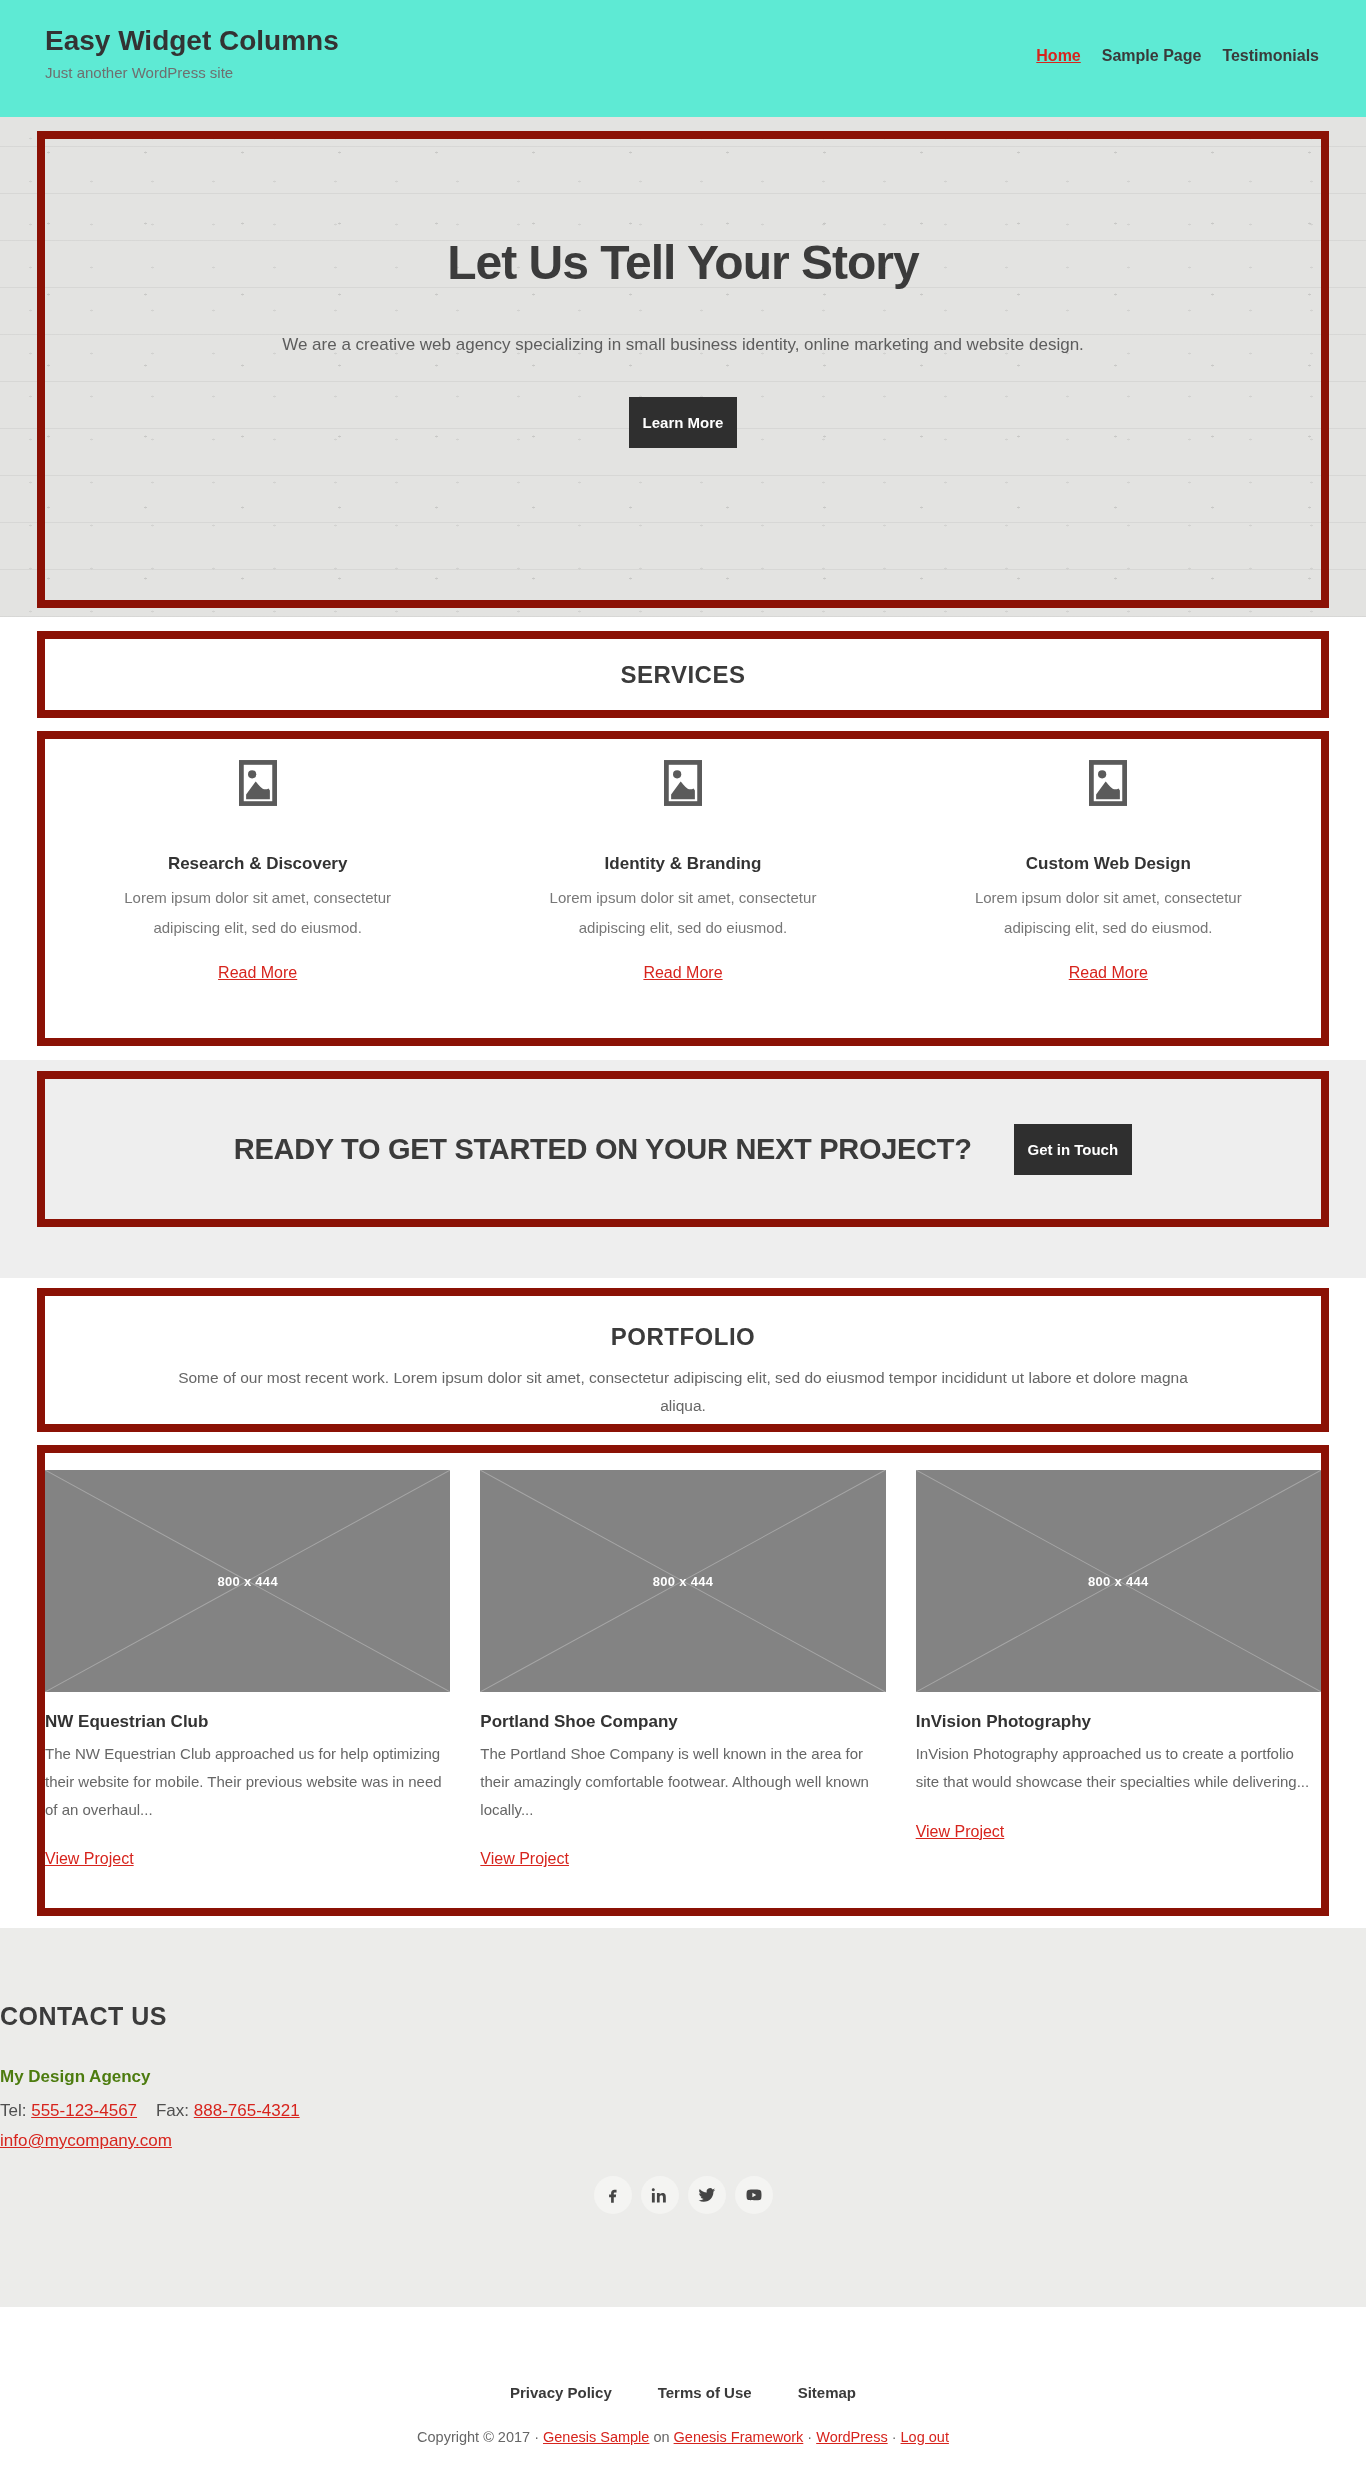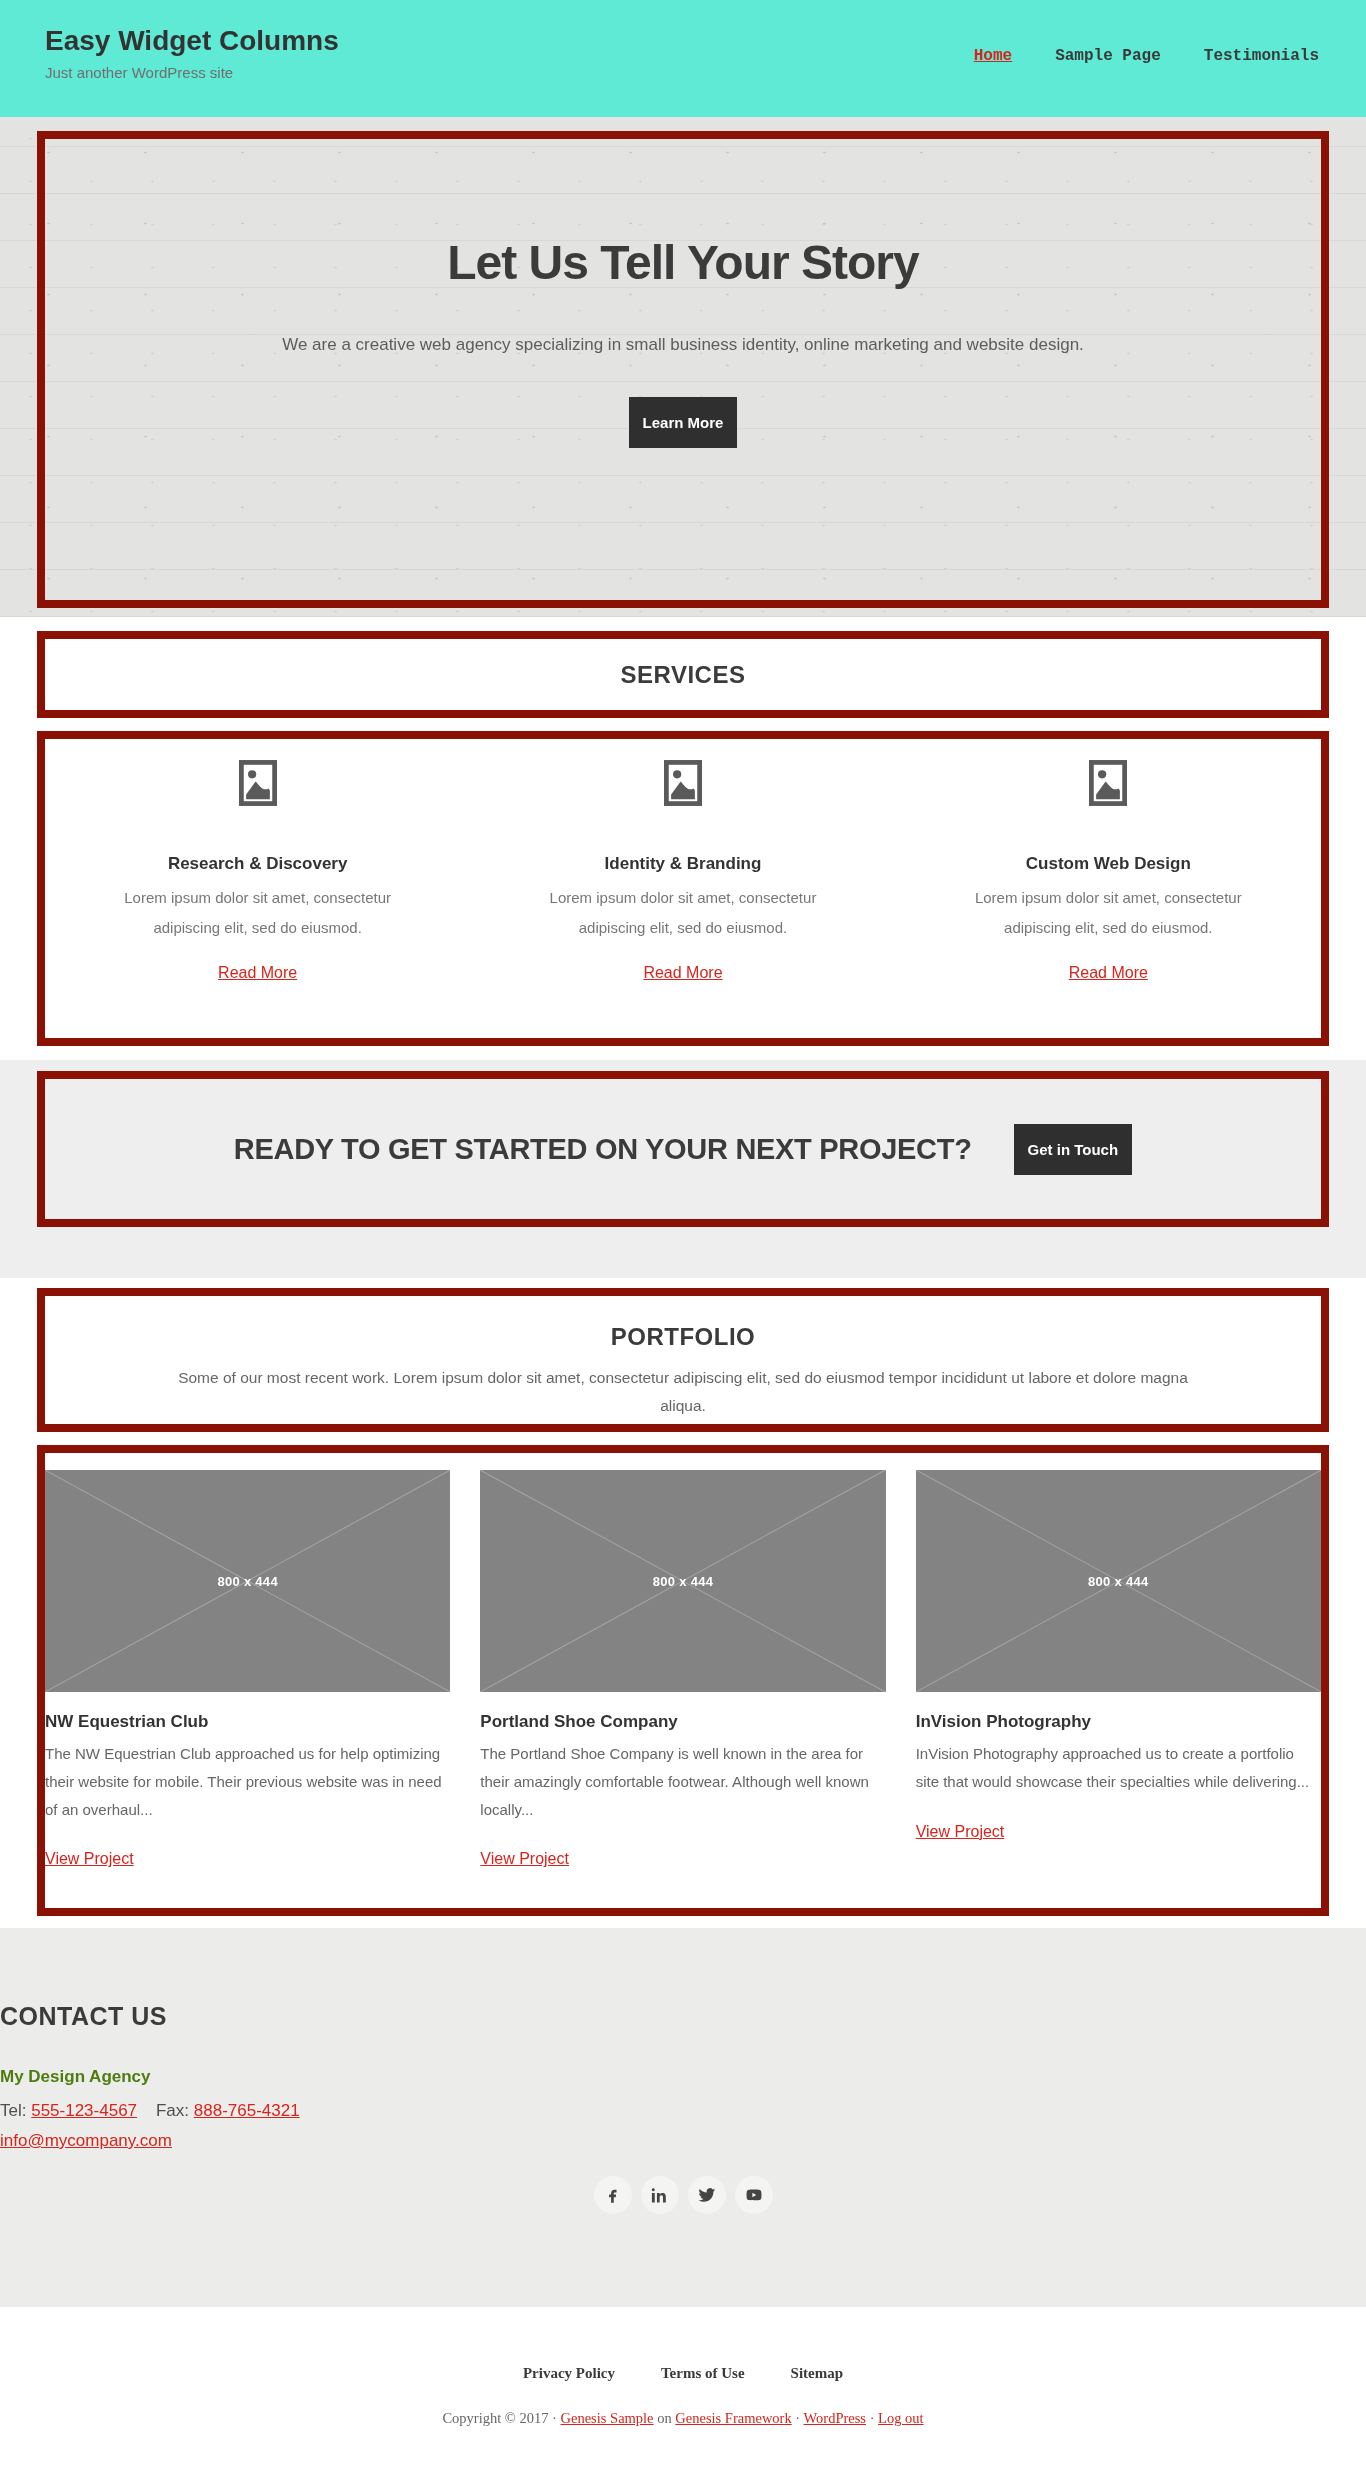--- a/index.html
+++ b/index.html
@@ -25,21 +25,21 @@
     width:1292px;margin:0 auto;
     border:8px solid var(--red);
     background:transparent;
   }
 
   
   .site-header{height:117px;background:#5eead4;}
   .header-inner{display:flex;justify-content:space-between;padding:20px 10px 0 8px;}
   .site-title{font-size:28px;font-weight:700;color:var(--heading);margin:6px 0 0;line-height:1.1;}
   .site-tagline{font-size:15px;color:#6f6f6f;margin:7px 0 0;}
-  .primary-nav{padding-top:27px;display:flex;gap:43px;font-family:Liberation Mono, monospace;}
+  .primary-nav{padding-top:27px;display:flex;gap:21px;}
   .primary-nav a{font-size:16px;font-weight:700;color:#3a3a3a;}
   .primary-nav a.active{color:var(--link);text-decoration:underline;}
 
   
   .hero-band{
     height:500px;padding-top:14px;
     background-color:#e3e3e1;
     background-image:
       repeating-linear-gradient(0deg, rgba(110,110,110,0.10) 0 1px, transparent 1px 47px),
       radial-gradient(rgba(90,90,90,0.20) 1px, transparent 1.6px),
@@ -101,21 +101,21 @@
   .telfax a,.email a{color:var(--link);text-decoration:underline;}
   .email{font-size:17px;margin:0;}
   .social-row{margin-top:25px;display:flex;justify-content:center;gap:9px;}
   .social-btn{
     width:38px;height:38px;border-radius:50%;background:#f4f4f2;
     display:flex;align-items:center;justify-content:center;
   }
   .social-btn svg{fill:#454545;}
 
   
-  .bottom-footer{height:184px;background:#fff;text-align:center;padding-top:58px;font-family:Liberation Serif, serif;}
+  .bottom-footer{height:184px;background:#fff;text-align:center;padding-top:77px;}
   .footer-nav{display:flex;justify-content:center;gap:46px;}
   .footer-nav a{font-size:15px;font-weight:700;color:#3a3a3a;}
   .copyright{margin-top:28px;font-size:14.5px;color:#666;}
   .copyright a{color:var(--link);text-decoration:underline;}
 </style>
 </head>
 <body>
 
 <header class="site-header">
   <div class="container header-inner">

